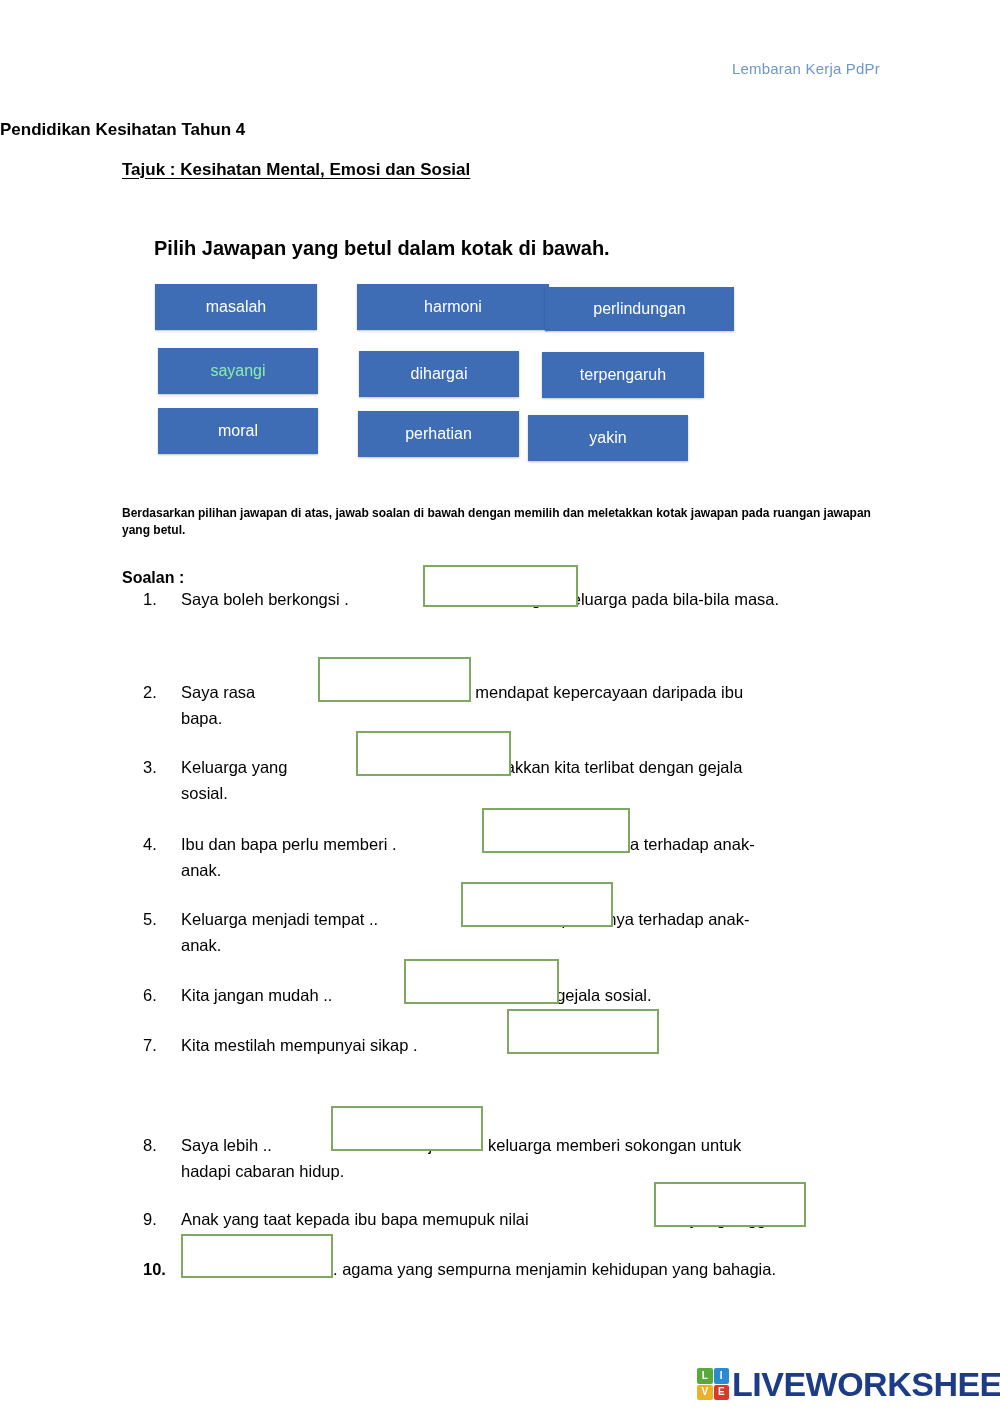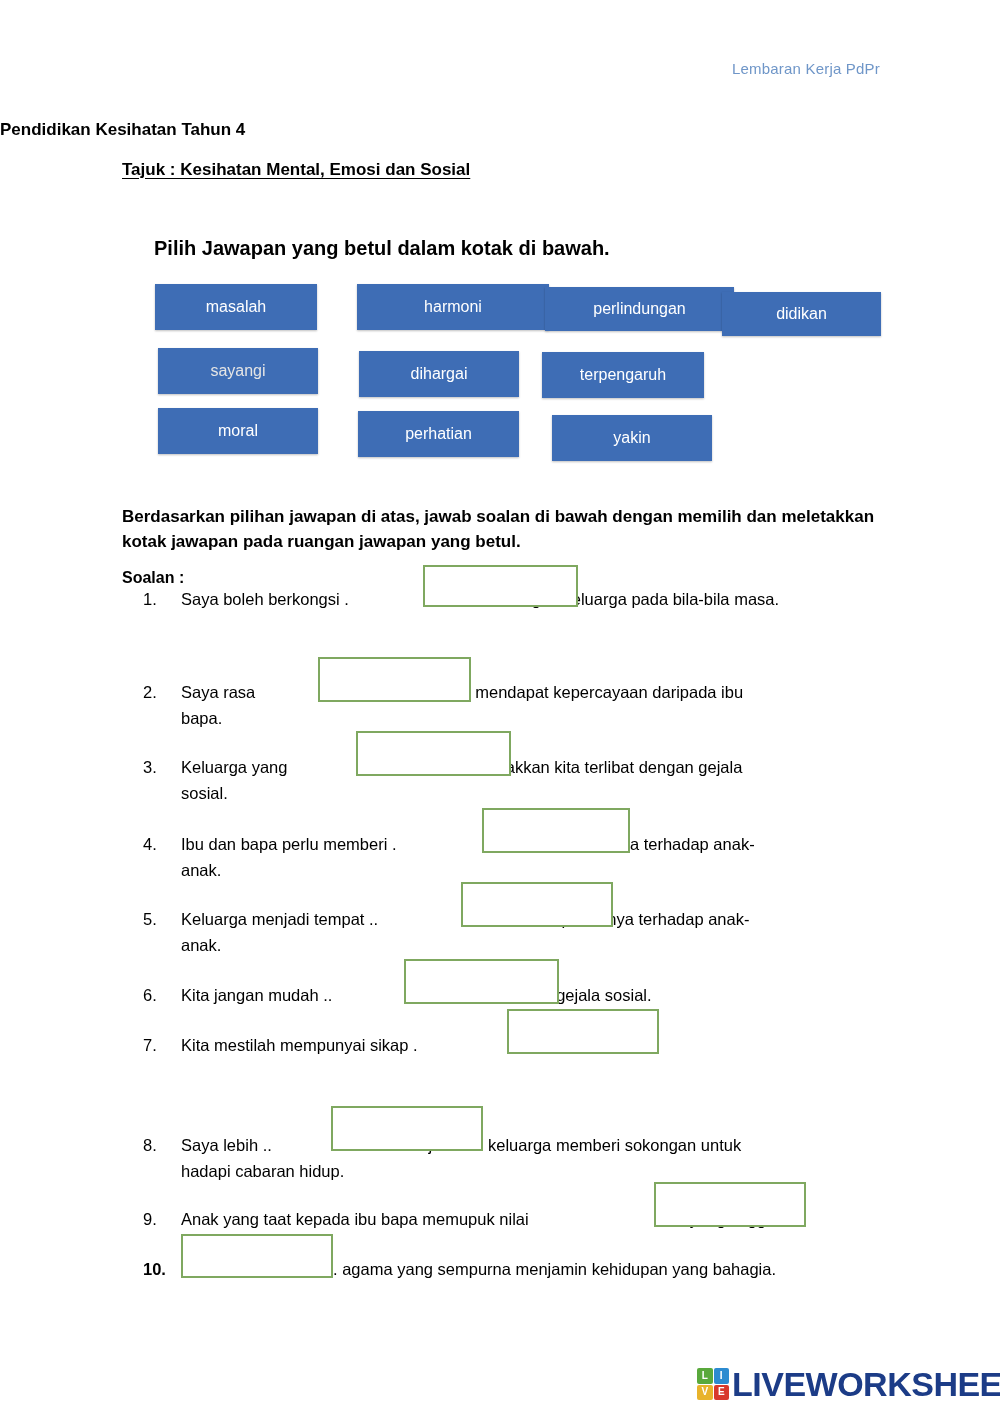--- a/index.html
+++ b/index.html
@@ -77,21 +77,21 @@
     box-sizing: border-box;
     user-select: none;
   }
 
   
   .instruction-2 {
     position: absolute;
     top: 505px;
     left: 122px;
     width: 760px;
-    font-size: 17px;
+    font-size: 12px;
     font-weight: bold;
     line-height: 1.45;
   }
   .soalan-label {
     position: absolute;
     top: 569px;
     left: 122px;
     font-size: 16px;
     font-weight: bold;
   }
@@ -176,27 +176,26 @@
 <div class="doc-title">Pendidikan Kesihatan Tahun 4</div>
 
 <div class="doc-subtitle">Tajuk : Kesihatan Mental, Emosi dan Sosial</div>
 
 <div class="instruction-1">Pilih Jawapan yang betul dalam kotak di bawah.</div>
 
 <div class="word-bank" id="word-bank">
     <div class="word-chip" style="left: 155px; top: 4px; width: 162px; height: 46px; background: rgb(62, 109, 181); color: rgb(255, 255, 255);">masalah</div>
     <div class="word-chip" style="left: 357px; top: 4px; width: 192px; height: 46px; background: rgb(62, 109, 181); color: rgb(255, 255, 255);">harmoni</div>
     <div class="word-chip" style="left: 545px; top: 7px; width: 189px; height: 44px; background: rgb(62, 109, 181); color: rgb(255, 255, 255);">perlindungan</div>
-    <div class="word-chip" style="left: 722px; top: 12px; width: 159px; height: 44px; background: rgb(62, 109, 181); color: rgb(255, 255, 255);">didikan</div>
-    <div class="word-chip" style="left: 158px; top: 68px; width: 160px; height: 46px; background: rgb(62, 109, 181); color: #e5e5e5;">sayangi</div>
+    <div class="word-chip" style="left: 158px; top: 68px; width: 160px; height: 46px; background: rgb(62, 109, 181); color: #86efac;">sayangi</div>
     <div class="word-chip" style="left: 359px; top: 71px; width: 160px; height: 46px; background: rgb(62, 109, 181); color: rgb(255, 255, 255);">dihargai</div>
     <div class="word-chip" style="left: 542px; top: 72px; width: 162px; height: 46px; background: rgb(62, 109, 181); color: rgb(255, 255, 255);">terpengaruh</div>
     <div class="word-chip" style="left: 158px; top: 128px; width: 160px; height: 46px; background: rgb(62, 109, 181); color: rgb(255, 255, 255);">moral</div>
     <div class="word-chip" style="left: 358px; top: 131px; width: 161px; height: 46px; background: rgb(62, 109, 181); color: rgb(255, 255, 255);">perhatian</div>
-    <div class="word-chip" style="left: 552px; top: 135px; width: 160px; height: 46px; background: rgb(62, 109, 181); color: rgb(255, 255, 255);">yakin</div>
+    <div class="word-chip" style="left: 528px; top: 135px; width: 160px; height: 46px; background: rgb(62, 109, 181); color: rgb(255, 255, 255);">yakin</div>
   </div>
 
 <div class="instruction-2">Berdasarkan pilihan jawapan di atas, jawab soalan di bawah dengan memilih dan meletakkan kotak jawapan  pada ruangan jawapan yang betul.</div>
 
 <div class="soalan-label">Soalan :</div>
 
 <div class="questions" id="questions">
     <div class="q-row" style="top: 7px;">
       <span class="q-num">1.</span>
       <div class="q-body"><span class="q-text">Saya boleh berkongsi .</span><span style="display: inline-block; width: 155px;"></span><span class="q-text">dengan keluarga pada bila-bila masa.</span><div class="drop-box" style="left: 242px; top: -22px; width: 155px; height: 42px; border-color: rgb(127, 168, 96); background: rgb(255, 255, 255);"></div></div>

